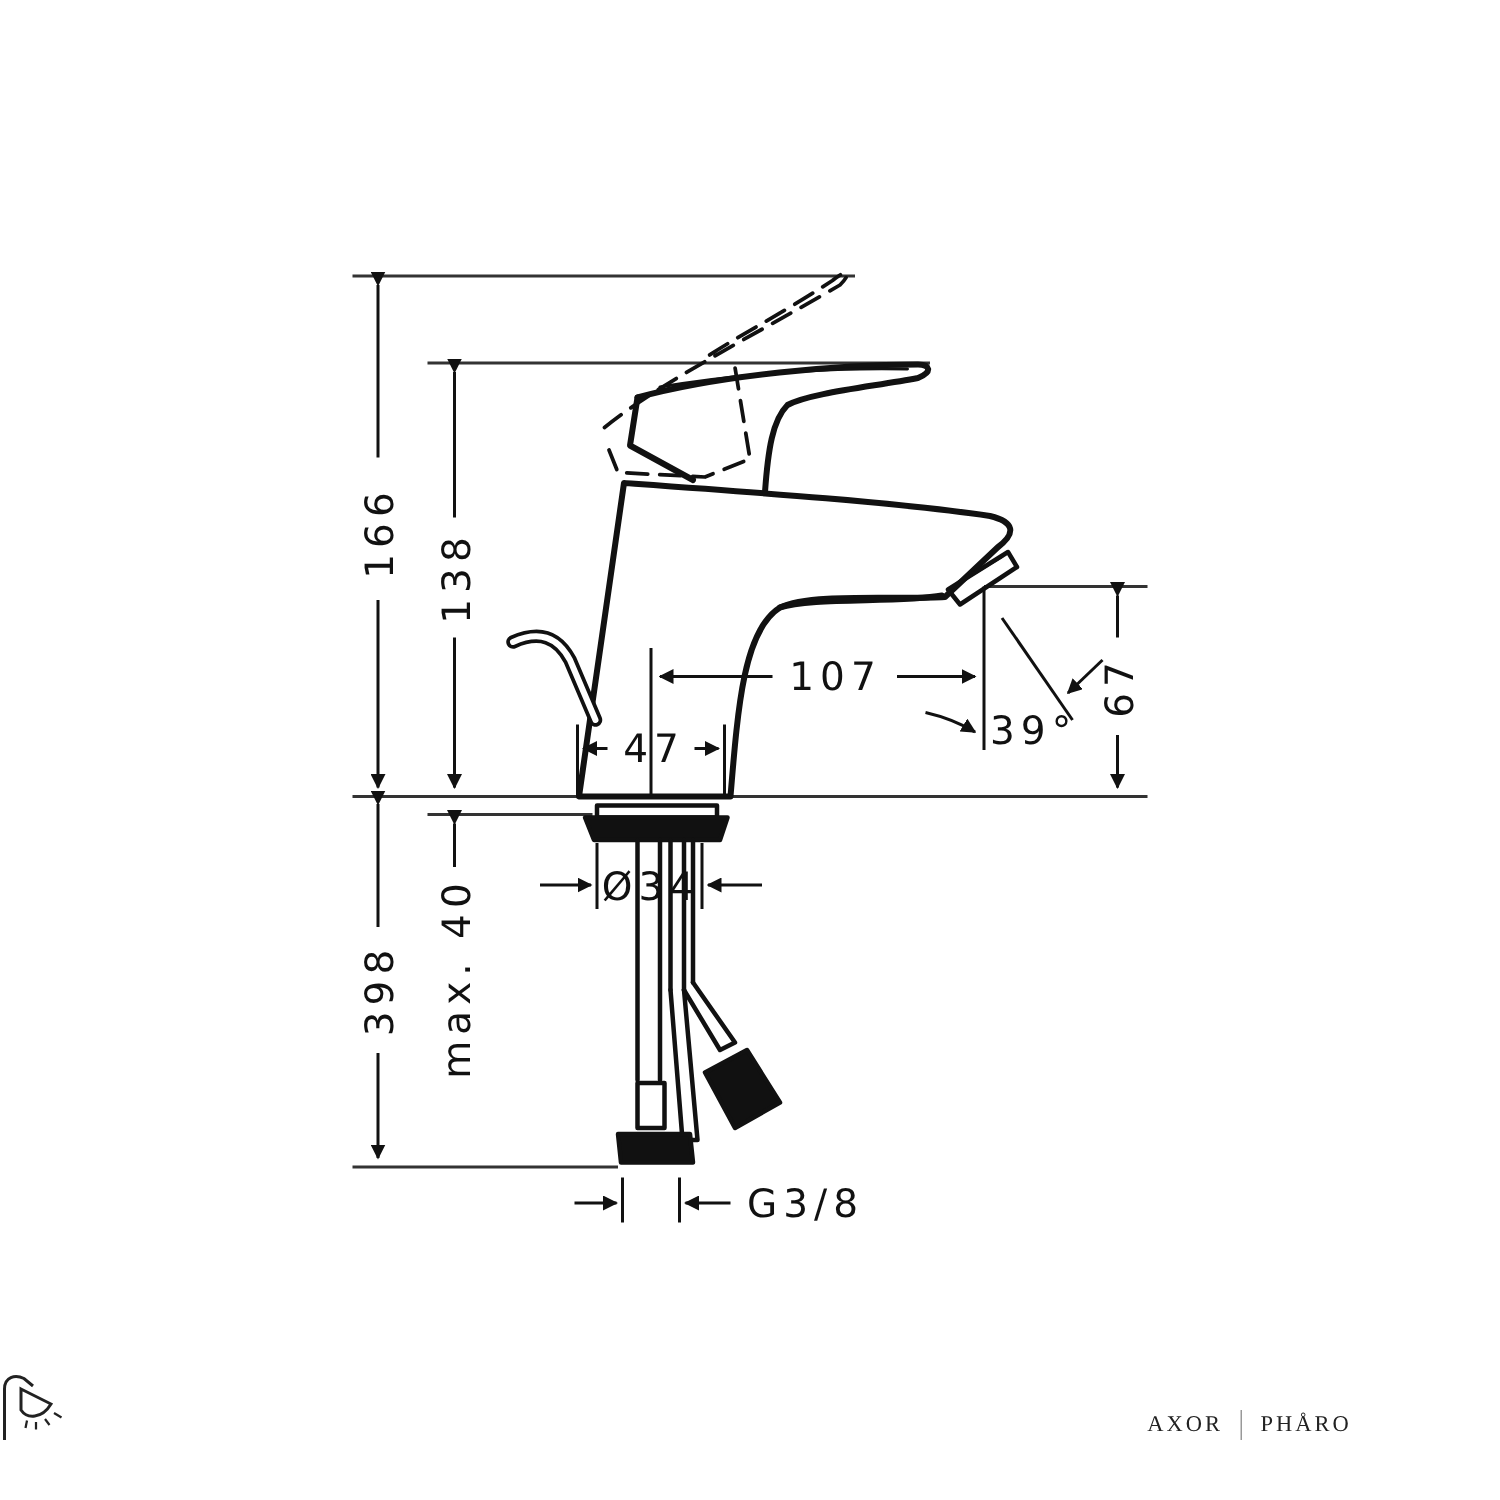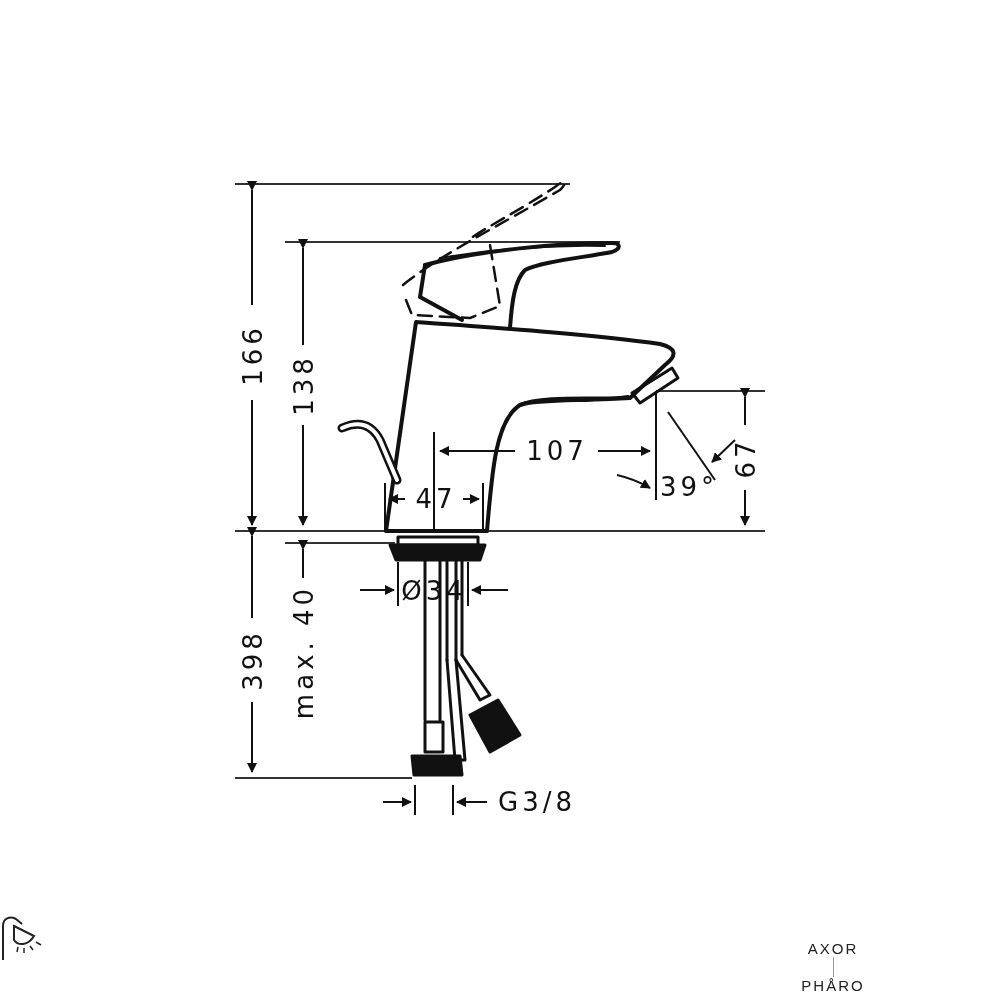--- a/index.html
+++ b/index.html
@@ -5,21 +5,21 @@
     html, body { margin: 0; padding: 0; background: #ffffff; }
     body { width: 1000px; height: 1000px; position: relative; overflow: hidden; font-family: "DejaVu Sans", sans-serif; }
     #drawing { position: absolute; left: 0; top: 0; width: 1000px; height: 1000px; }
     .dim-text { font-family: "DejaVu Sans", sans-serif; font-size: 26px; fill: #111; letter-spacing: 4px; }
     .logo-left { position: absolute; left: 0; top: 912px; width: 360px; height: 80px; }
     .logo-left .wordmark { position: absolute; left: 22px; top: 36px; font-family: "DejaVu Sans", sans-serif; font-weight: bold; font-size: 36px; color: #111; letter-spacing: 0.5px; text-shadow: 0 2px 3px rgba(0,0,0,0.18); }
     .logo-left svg { position: absolute; left: 0; top: 0; }
     .brand { position: absolute; left: 683px; top: 931px; width: 300px; }
     .brand .bar { background: #1ea97c; height: 35px; width: 300px; display: flex; align-items: center; justify-content: center; }
     .brand .bar span { color: #ffffff; font-family: "DejaVu Sans", sans-serif; font-size: 27px; letter-spacing: 0.3px; }
-    .brand .sub { display: flex; justify-content: center; align-items: center; margin-top: 9px; font-family: Liberation Sans, sans-serif; font-size: 15px; letter-spacing: 2px; color: #222; flex-direction: column; }
+    .brand .sub { display: flex; justify-content: center; align-items: center; margin-top: 9px; font-family: Liberation Serif, serif; font-size: 15px; letter-spacing: 2px; color: #222; }
     .brand .sub .divider { display: inline-block; width: 1px; height: 20px; background: #999; margin: 0 12px; }
   </style>
 </head>
 <body>
 
 <svg id="drawing" viewBox="0 0 1000 1000" xmlns="http://www.w3.org/2000/svg">
   <defs>
     <marker id="arrowEnd" markerWidth="10" markerHeight="10" refX="9" refY="5" orient="auto" markerUnits="userSpaceOnUse" viewBox="0 0 10 10">
       <path d="M0,0 L10,5 L0,10 z" fill="#111"></path>
     </marker>

